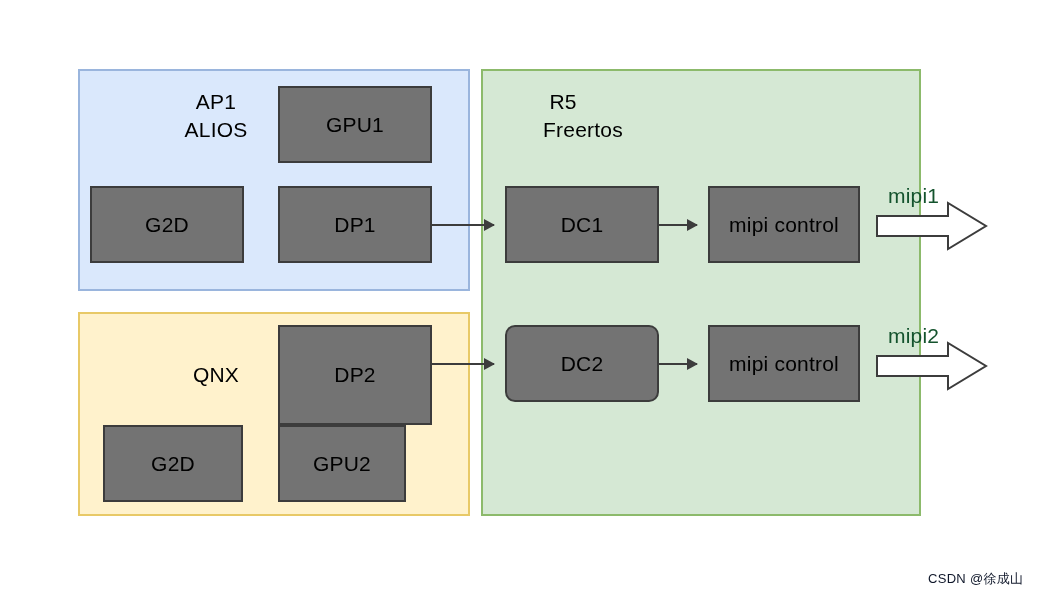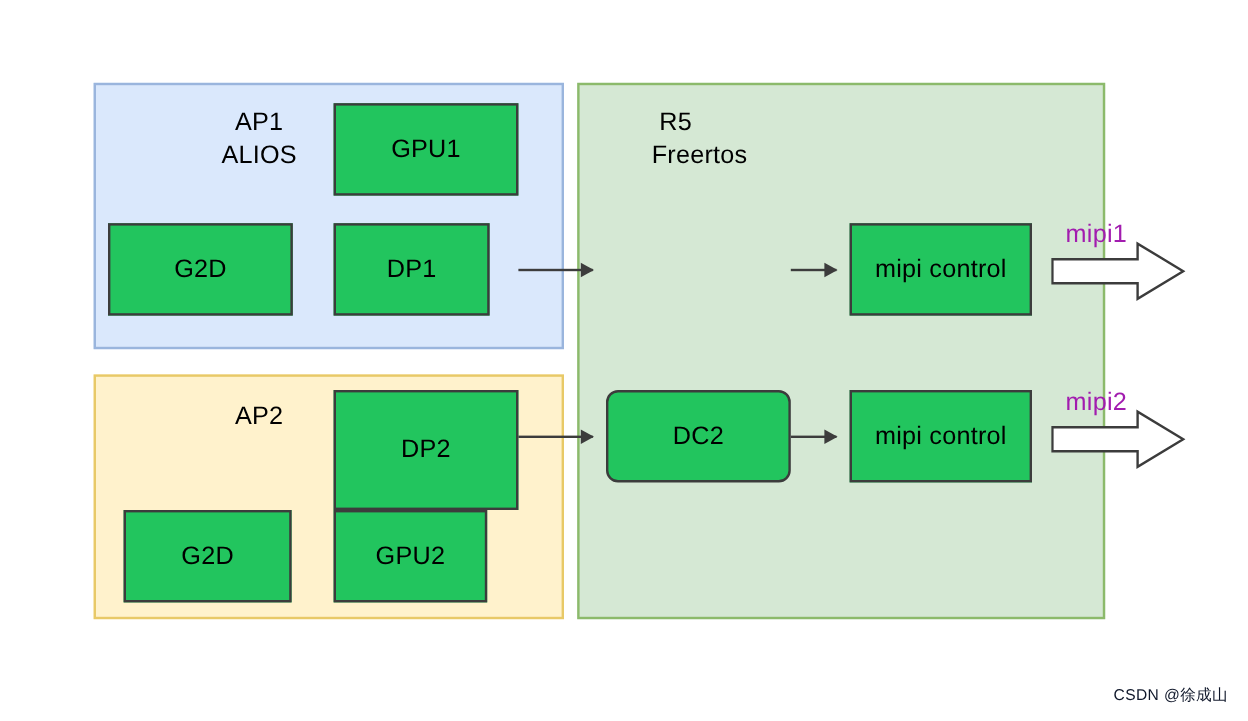--- a/index.html
+++ b/index.html
@@ -39,21 +39,21 @@
     font-size: 21px;
     line-height: 28px;
     white-space: pre;
     letter-spacing: 0.2px;
   }
 
   
   .node {
     position: absolute;
     box-sizing: border-box;
-    background: #22c55e;
+    background: #737373;
     border: 2px solid #3c3c3c;
     display: flex;
     align-items: center;
     justify-content: center;
     color: #000000;
     font-size: 21px;
     letter-spacing: 0.2px;
   }
 
   
@@ -75,21 +75,21 @@
   }
 
   
   .block-arrow {
     position: absolute;
   }
   .block-arrow svg { display: block; }
 
   .out-label {
     position: absolute;
-    color: #a21caf;
+    color: #14532d;
     font-size: 21px;
     white-space: pre;
     letter-spacing: 0.2px;
   }
 
   
   .watermark {
     position: absolute;
     color: #0f172a;
     font-size: 13px;
@@ -104,37 +104,38 @@
 
   <div class="panel panel-blue" style="left:78px; top:69px; width:392px; height:222px;"></div>
 
   <div class="panel-title" style="left:160px; top:88px; width:112px;">AP1</div>
   <div class="panel-title" style="left:160px; top:116px; width:112px;">ALIOS</div>
 
   <div class="node" style="left:278px; top:86px; width:154px; height:77px;">GPU1</div>
 
   <div class="node" style="left:90px; top:186px; width:154px; height:77px;">G2D</div>
 
-  <div class="node" style="left:278px; top:186px; width:130px; height:77px;">DP1</div>
+  <div class="node" style="left:278px; top:186px; width:154px; height:77px;">DP1</div>
 
   <div class="panel panel-orange" style="left:78px; top:312px; width:392px; height:204px;"></div>
 
-  <div class="panel-title" style="left:160px; top:333px; width:112px;">AP2</div>
+  <div class="panel-title" style="left:160px; top:361px; width:112px;">QNX</div>
 
   <div class="node" style="left:278px; top:325px; width:154px; height:100px;">DP2</div>
 
   <div class="node" style="left:103px; top:425px; width:140px; height:77px;">G2D</div>
 
   <div class="node" style="left:278px; top:425px; width:128px; height:77px;">GPU2</div>
 
   <div class="panel panel-green" style="left:481px; top:69px; width:440px; height:447px;"></div>
 
   <div class="panel-title" style="left:507px; top:88px; width:112px;">R5</div>
   <div class="panel-title" style="left:527px; top:116px; width:112px;">Freertos</div>
 
+  <div class="node" style="left:505px; top:186px; width:154px; height:77px;">DC1</div>
 
   <div class="node" style="left:708px; top:186px; width:152px; height:77px;">mipi control</div>
 
   <div class="node" style="left:505px; top:325px; width:154px; height:77px;border-radius:10px;">DC2</div>
 
   <div class="node" style="left:708px; top:325px; width:152px; height:77px;">mipi control</div>
 
   <div class="connector" style="left:432px; top:224px; width:62px;"></div>
 
   <div class="connector" style="left:659px; top:224px; width:38px;"></div>

